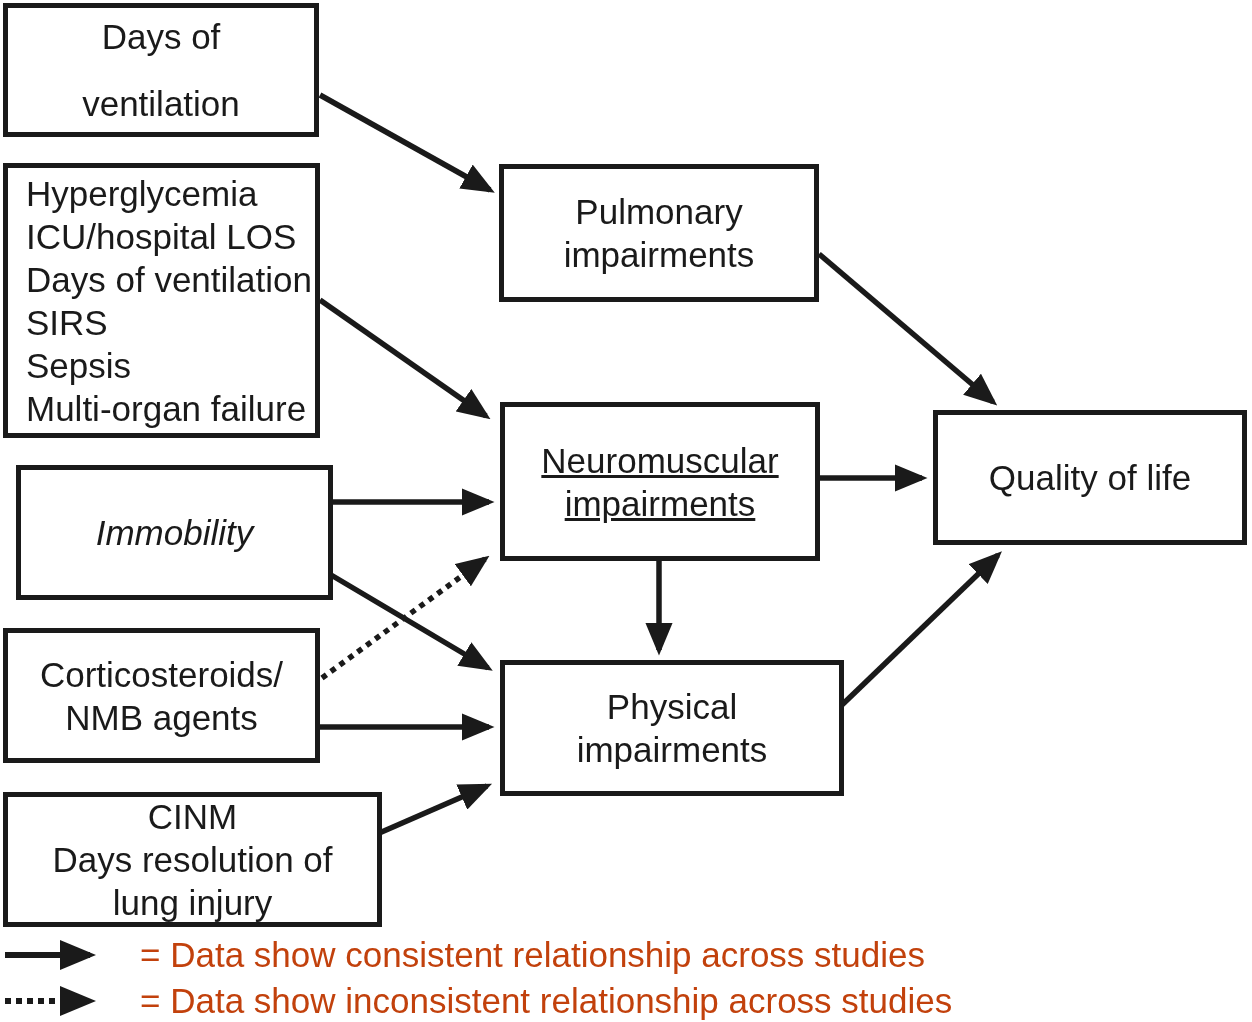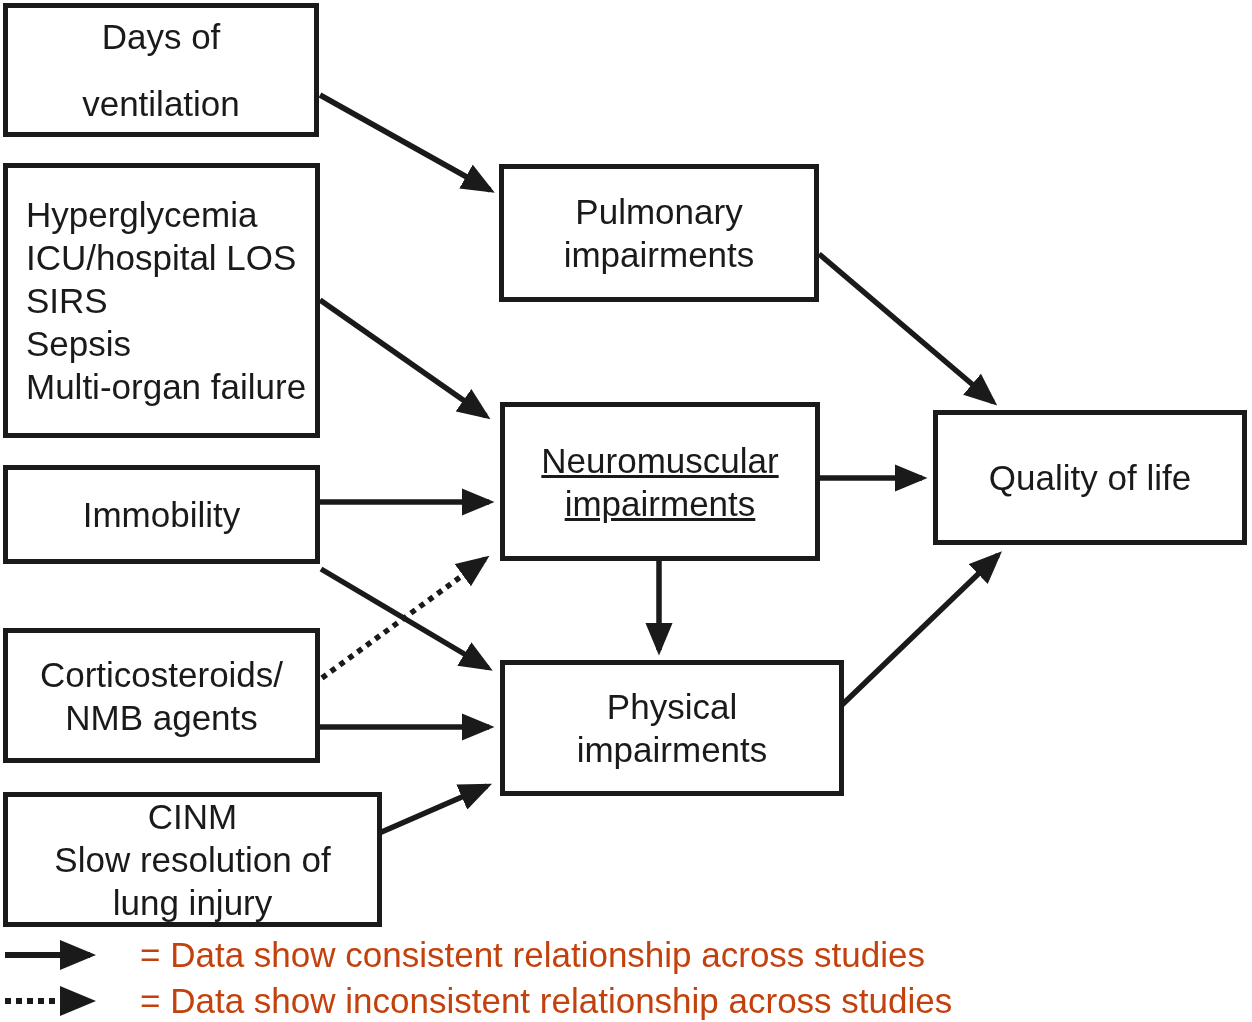--- a/index.html
+++ b/index.html
@@ -34,21 +34,21 @@
     align-items: center;
     text-align: center;
     font-size: 35px;
     line-height: 43px;
     color: #1a1a1a;
   }
   .box span { display: block; white-space: nowrap; }
   #box-days        { left: 3px;   top: 3px;   width: 316px; height: 134px; gap: 24px; }
   #box-risk        { left: 3px;   top: 163px; width: 317px; height: 275px;
                      align-items: flex-start; text-align: left; padding-left: 18px; }
-  #box-immobility  { left: 3px;   top: 465px; width: 317px; height: 99px; }
+  #box-immobility  { left: 16px;   top: 465px; width: 317px; height: 135px; font-style: italic; }
   #box-cortico     { left: 3px;   top: 628px; width: 317px; height: 135px; }
   #box-cinm        { left: 3px;   top: 792px; width: 379px; height: 135px; }
   #box-pulmonary   { left: 499px; top: 164px; width: 320px; height: 138px; }
   #box-neuro       { left: 500px; top: 402px; width: 320px; height: 159px; text-decoration: underline; }
   #box-physical    { left: 500px; top: 660px; width: 344px; height: 136px; }
   #box-qol         { left: 933px; top: 410px; width: 314px; height: 135px; }
   .legend-row {
     position: absolute;
     left: 2px;
     height: 44px;
@@ -91,37 +91,38 @@
   </svg>
 
   <div class="box" id="box-days">
     <span>Days of</span>
     <span>ventilation</span>
   </div>
 
   <div class="box" id="box-risk">
     <span>Hyperglycemia</span>
     <span>ICU/hospital LOS</span>
+    <span>Days of ventilation</span>
     <span>SIRS</span>
     <span>Sepsis</span>
     <span>Multi-organ failure</span>
   </div>
 
   <div class="box" id="box-immobility">
     <span>Immobility</span>
   </div>
 
   <div class="box" id="box-cortico">
     <span>Corticosteroids/</span>
     <span>NMB agents</span>
   </div>
 
   <div class="box" id="box-cinm">
     <span>CINM</span>
-    <span>Slow resolution of</span>
+    <span>Days resolution of</span>
     <span>lung injury</span>
   </div>
 
   <div class="box" id="box-pulmonary">
     <span>Pulmonary</span>
     <span>impairments</span>
   </div>
 
   <div class="box" id="box-neuro">
     <span>Neuromuscular</span>

